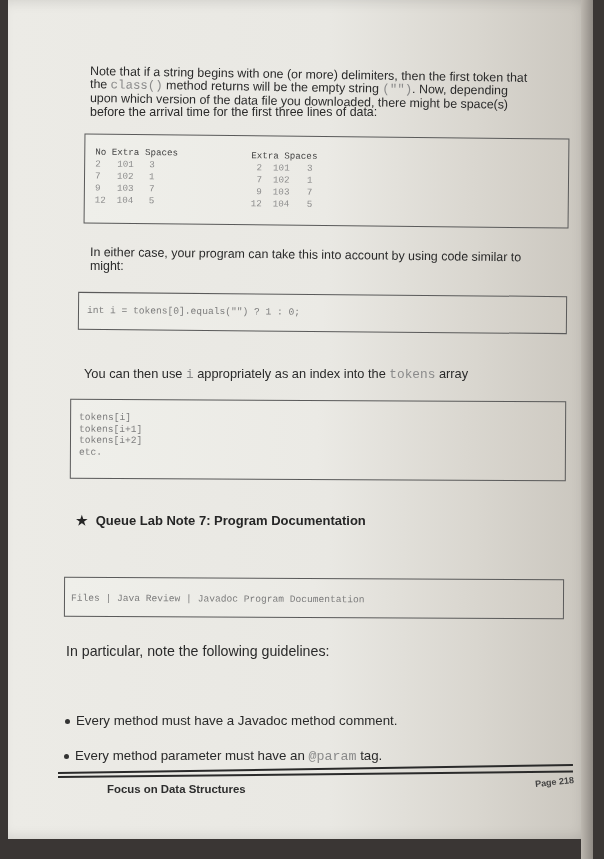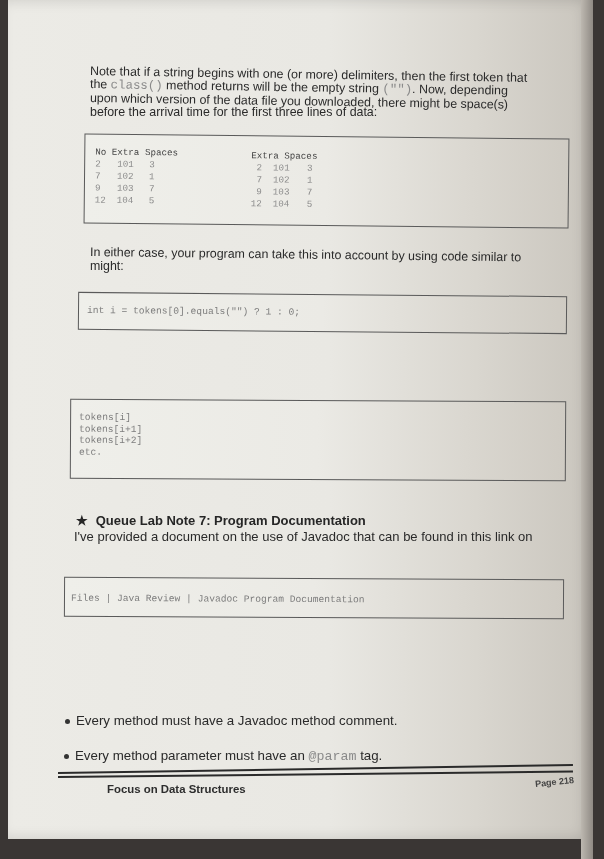--- a/index.html
+++ b/index.html
@@ -119,44 +119,47 @@
       <span>In either case, your program can take this into account by using code similar to</span>
     </div>
     <div class="para" style="left:82px; top:259px;">
       <span>might:</span>
     </div>
 
     <div class="codebox" style="left:70px; top:294px; width:487px; height:36px; transform:rotate(0.5deg);">
       <div class="code-line" style="position:absolute; left:8px; top:12px;">int i = tokens[0].equals("") ? 1 : 0;</div>
     </div>
 
+    <div class="para" style="left:76px; top:367px; font-size:12.8px;">
+      <span>You can then use </span><span class="mono">i</span><span> appropriately as an index into the </span><span class="mono">tokens</span><span> array</span>
+    </div>
 
     <div class="codebox" style="left:62px; top:400px; width:494px; height:78px; transform:rotate(0.3deg);">
       <div style="position:absolute; left:8px; top:12px;">
         <div class="code-line">tokens[i]</div>
         <div class="code-line">tokens[i+1]</div>
         <div class="code-line">tokens[i+2]</div>
         <div class="code-line">etc.</div>
       </div>
     </div>
 
     <div class="note-title" style="left:68px; top:513px;">
       <span style="margin-right:8px;">★</span><span>Queue Lab Note 7: Program Documentation</span>
     </div>
-    <div class="para" style="left:66px; top:530px; font-size:13px;">
-      <span>I've provided a document on the use of Javadoc that can be found in this link on</span>
-    </div>
     <div class="para" style="left:66px; top:546px; font-size:13px;margin-top:32px;">
       <span>Canvas:</span>
     </div>
 
     <div class="codebox" style="left:56px; top:578px; width:498px; height:38px; transform:rotate(0.3deg);">
       <div class="code-line" style="position:absolute; left:6px; top:15px;">Files | Java Review | Javadoc Program Documentation</div>
     </div>
 
+    <div class="para" style="left:58px; top:643px; font-size:14.2px; line-height:16px;">
+      <span>In particular, note the following guidelines:</span>
+    </div>
     <div class="bullet" style="left:56px; top:748px;">
       <span class="dot"></span><span>Every method parameter must have an </span><span class="mono">@param</span><span> tag.</span>
     </div>
     <div class="bullet" style="left:57px; top:713px;">
       <span class="dot"></span><span>Every method must have a Javadoc method comment.</span>
     </div>
 
     <div class="rule" style="left:50px; top:772px; width:515px; height:2px; transform:rotate(-0.9deg); transform-origin:left;"></div>
     <div class="rule" style="left:50px; top:776px; width:515px; height:1.5px; transform:rotate(-0.6deg); transform-origin:left;"></div>
 

